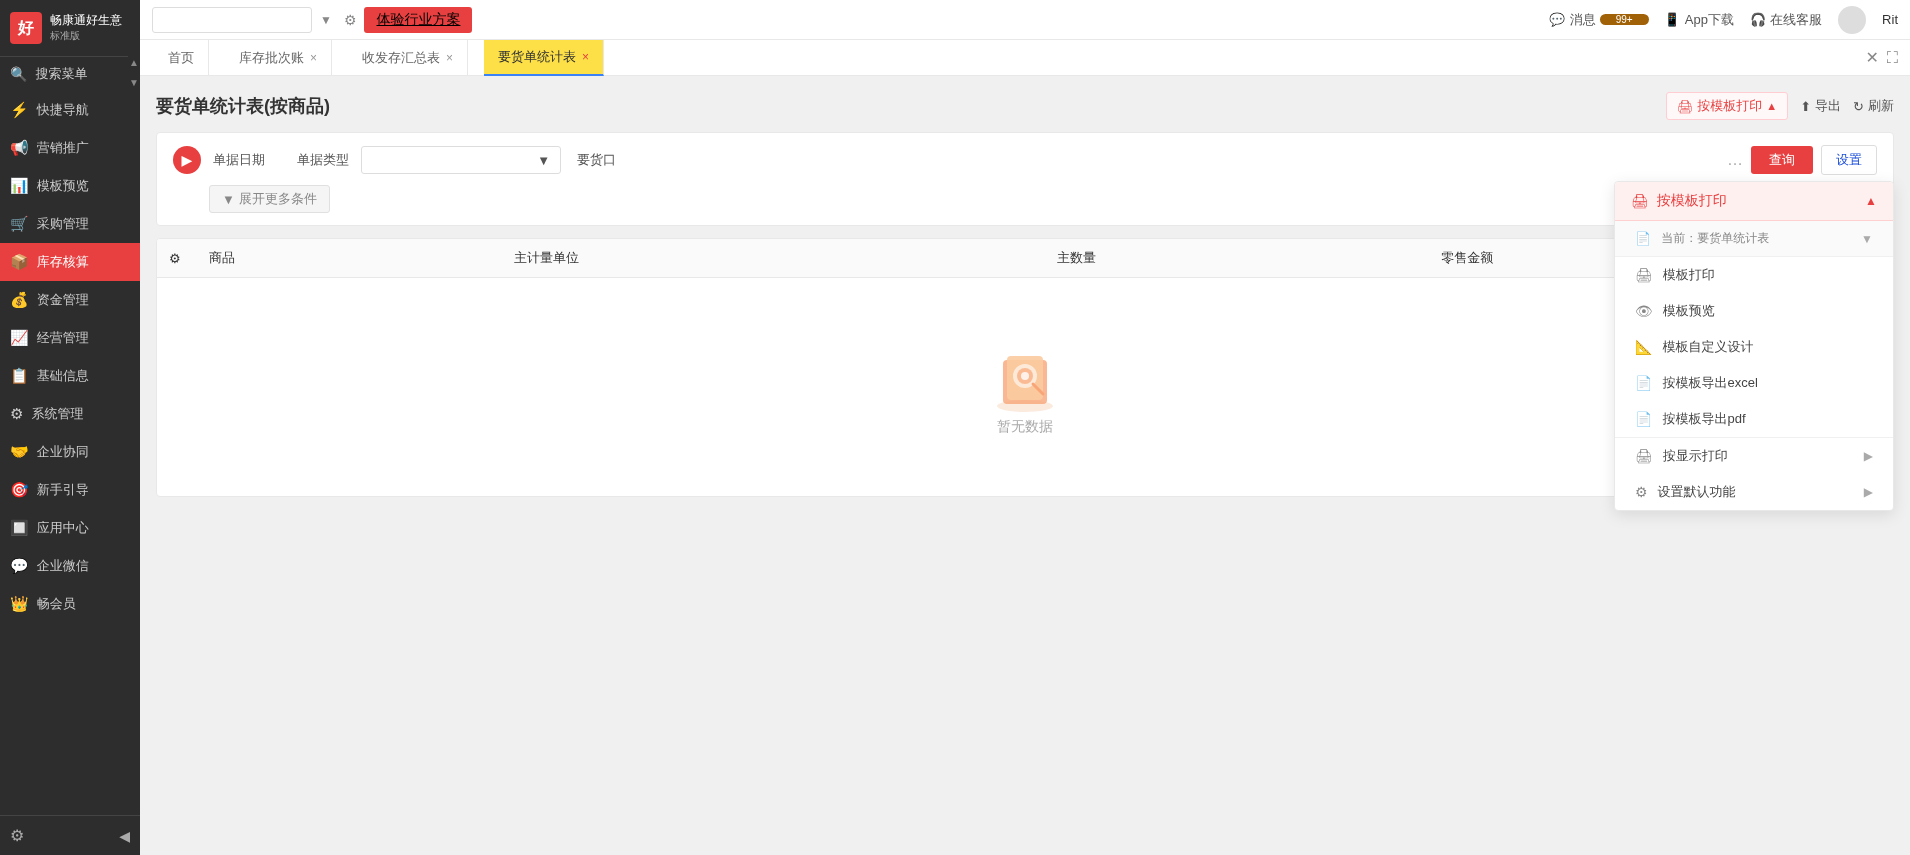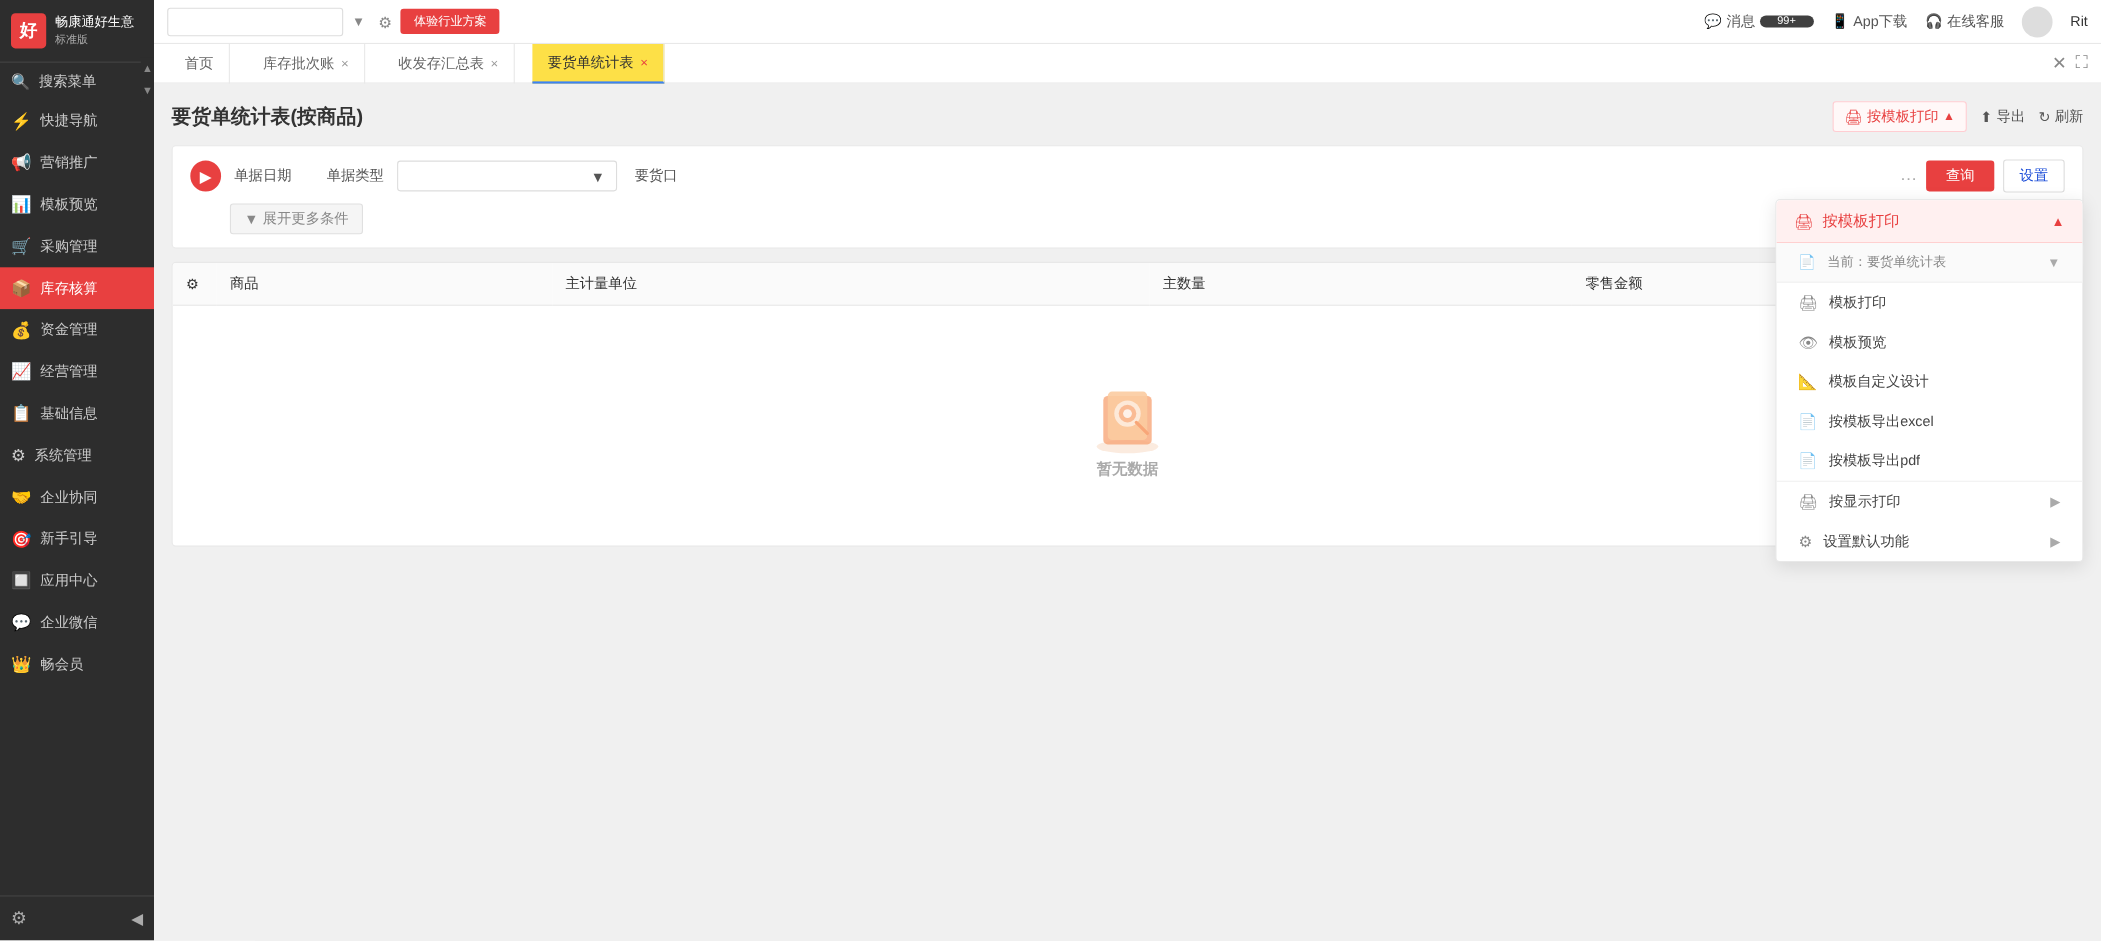--- a/index.html
+++ b/index.html
@@ -105,31 +105,32 @@
       border: 1px solid #ddd;
       border-radius: 3px;
       padding: 0 8px;
       font-size: 12px;
       color: #666;
     }
     .topbar-dropdown { font-size: 12px; color: #888; cursor: pointer; }
     .topbar-gear { font-size: 14px; color: #888; cursor: pointer; margin-left: 4px; }
     .topbar-btn-red {
       background: #e84040;
-      color: #ffffff;
+      color: #000000;
       border: none;
       padding: 4px 12px;
       border-radius: 3px;
       cursor: pointer;
-      font-size: 11px;
+      font-size: 14px;
+      text-decoration: underline;
     }
     .topbar-right { display: flex; align-items: center; gap: 16px; }
     .topbar-right-item { display: flex; align-items: center; gap: 4px; color: #555; font-size: 13px; cursor: pointer; }
     .badge {
-      background: #404040;
+      background: #a16207;
       color: white;
       border-radius: 8px;
       padding: 0 16px;
       font-size: 10px;
       min-width: 16px;
       text-align: center;
     }
     .avatar { width: 28px; height: 28px; border-radius: 50%; background: #ddd; }
 
     
@@ -241,21 +242,21 @@
     table { width: 100%; border-collapse: collapse; }
     th {
       background: #fafafa;
       padding: 10px 12px;
       text-align: left;
       font-size: 13px;
       color: #333;
       font-weight: 500;
       border-bottom: 1px solid #e8e8e8;
     }
-    td { padding: 10px 12px; font-size: 13px; color: #555; border-bottom: 1px solid #f0f0f0; font-weight: bold; }
+    td { padding: 10px 12px; font-size: 13px; color: #555; border-bottom: 1px solid #f0f0f0; }
 
     
     .empty-state {
       display: flex;
       flex-direction: column;
       align-items: center;
       justify-content: center;
       padding: 60px 0;
     }
     .empty-text { color: #aaa; font-size: 14px; }

